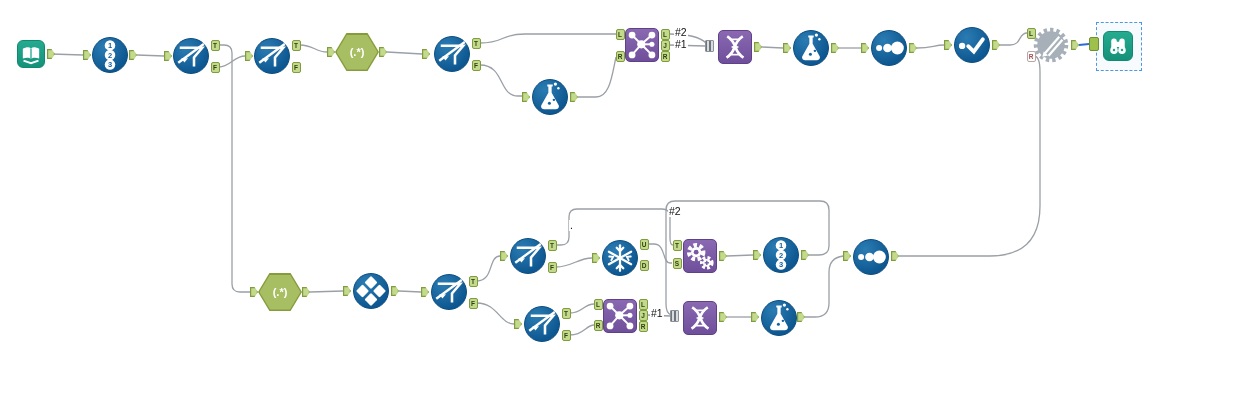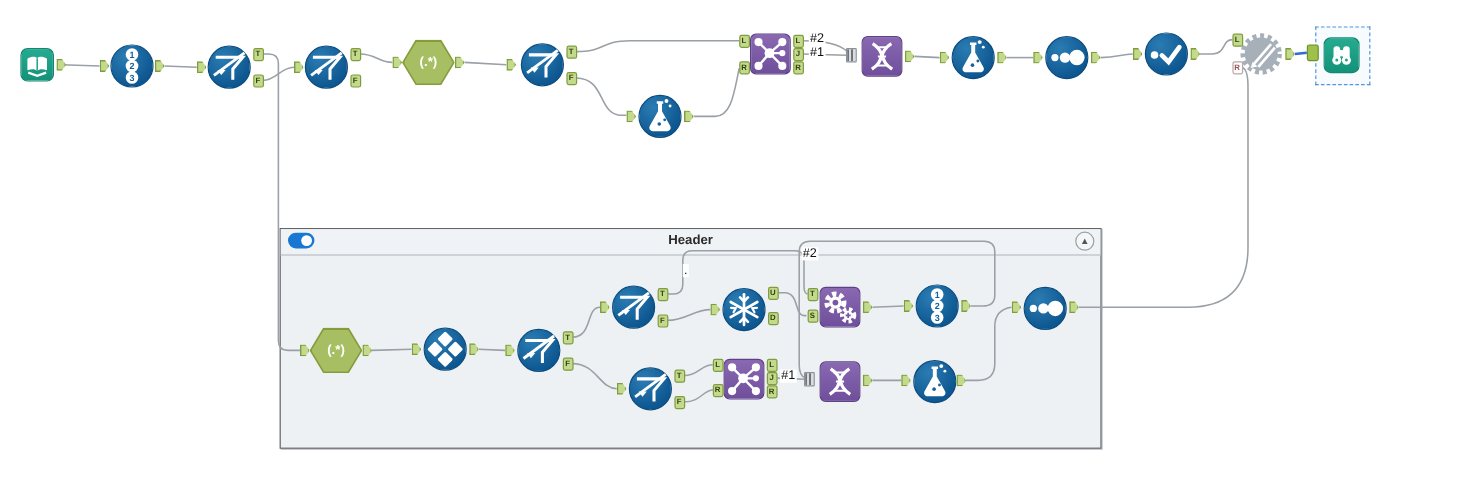--- a/index.html
+++ b/index.html
@@ -25,29 +25,20 @@
   .anchor-optional{background:#fdfdfd;border:1px solid #b9a7a7;color:#a05050;}
   .anchor-union{width:9px;height:12px;border:1px solid #8d9298;background:repeating-linear-gradient(90deg,#6f757c 0 1.5px,#d9dde0 1.5px 3.5px);border-radius:1px;}
   .anchor-big{width:10px;height:14px;background:#9dc14b;border:1px solid #6f8f33;border-radius:2px;}
   .wire-label{position:absolute;font-size:10.5px;color:#111;background:rgba(255,255,255,0.95);padding:0 1px;line-height:11px;}
   .selection-box{position:absolute;border:1.6px dashed #4f97e0;background:rgba(79,151,224,0.04);}
 </style>
 </head>
 <body>
 
 <div id="canvas" style="width: 1236px; height: 413px;">
-  <div id="container-box" style="left: 233px; top: 190px; width: 683px; height: 182px;">
-    <div class="ctr-titlebar">
-      <div class="toggle">
-          <div class="knob"></div>
-        </div>
-      <div class="ctr-title">Header</div>
-      <button class="collapse-btn">▲</button>
-    </div>
-  </div>
   <svg class="wires" id="wires-svg" width="1236" height="413">
       <path d="M51,54 L83,55" fill="none" stroke="#9aa0a6" stroke-width="1.3"></path>
       <path d="M137,55 L164,56" fill="none" stroke="#9aa0a6" stroke-width="1.3"></path>
       <path d="M219,45 H224 Q232,45 232,53 V284 Q232,292 240,292 H250" fill="none" stroke="#9aa0a6" stroke-width="1.3"></path>
       <path d="M219,67 C230,67 234,56 245,56" fill="none" stroke="#9aa0a6" stroke-width="1.3"></path>
       <path d="M300,45 C313,45 316,52 327,52" fill="none" stroke="#9aa0a6" stroke-width="1.3"></path>
       <path d="M387,52 L422,54" fill="none" stroke="#9aa0a6" stroke-width="1.3"></path>
       <path d="M480,43 C505,43 500,34 525,34 H616" fill="none" stroke="#9aa0a6" stroke-width="1.3"></path>
       <path d="M480,65 C505,65 498,96 518,96 L522,96" fill="none" stroke="#9aa0a6" stroke-width="1.3"></path>
       <path d="M578,97 H596 C610,97 612,75 616,57" fill="none" stroke="#9aa0a6" stroke-width="1.3"></path>

